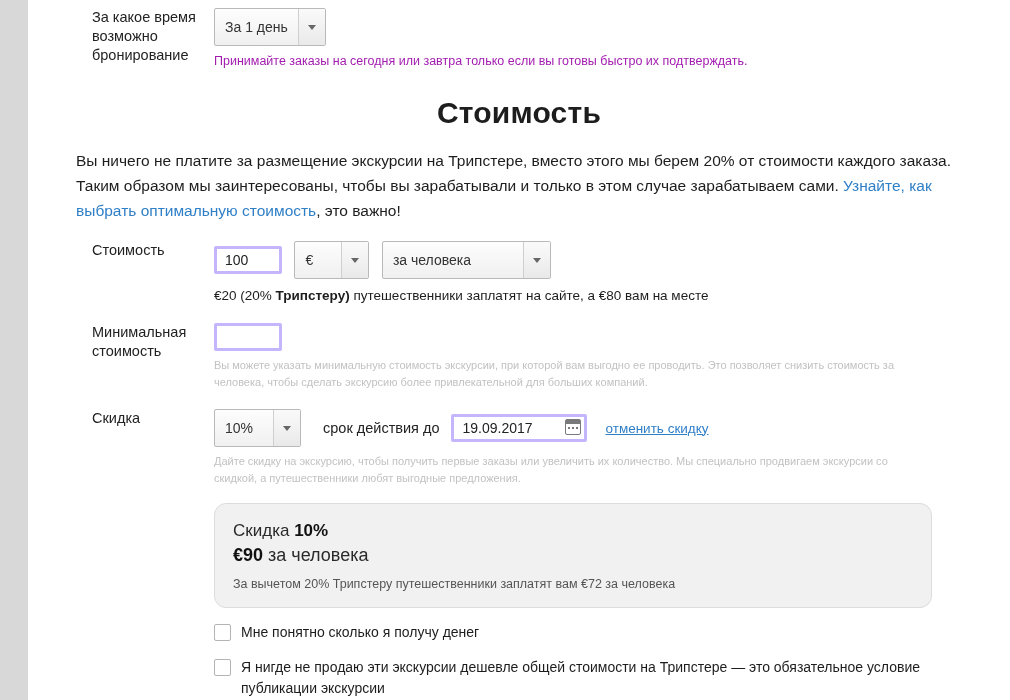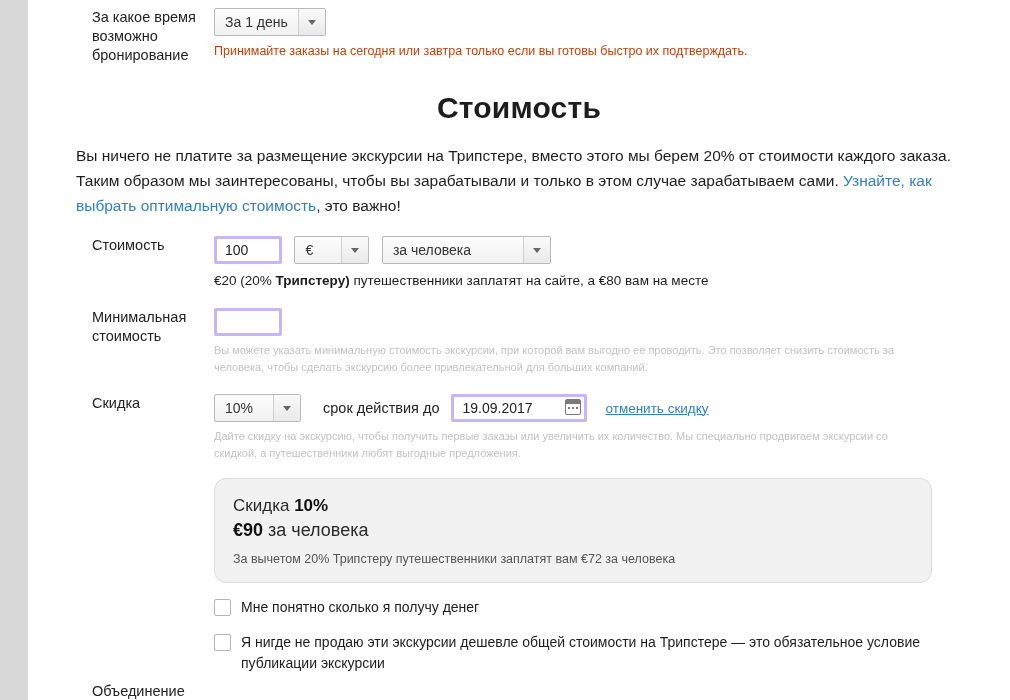--- a/index.html
+++ b/index.html
@@ -49,21 +49,21 @@
   
   .top-row {
     padding-top: 8px;
   }
   .select-box {
     display: inline-flex;
     align-items: stretch;
     border: 1px solid #b9b9b9;
     background: linear-gradient(#fdfdfd, #f0f0f0);
     border-radius: 2px;
-    height: 28px;
+    height: 38px;
     box-sizing: border-box;
     vertical-align: middle;
   }
   .select-box .val {
     display: flex;
     align-items: center;
     padding: 0 10px;
     font-size: 14px;
     color: #333;
     white-space: nowrap;
@@ -76,21 +76,21 @@
     justify-content: center;
     background: linear-gradient(#fafafa, #e9e9e9);
   }
   .caret {
     width: 0; height: 0;
     border-left: 4px solid transparent;
     border-right: 4px solid transparent;
     border-top: 5px solid #666;
   }
   .hint {
-    color: #c2410c;
+    color: #a21caf;
     font-size: 12.5px;
     line-height: 17px;
     margin-top: 7px;
   }
   .hint-sm {
     color: #c2c2c2;
     font-size: 11px;
     line-height: 17px;
     margin-top: 6px;
     max-width: 720px;

